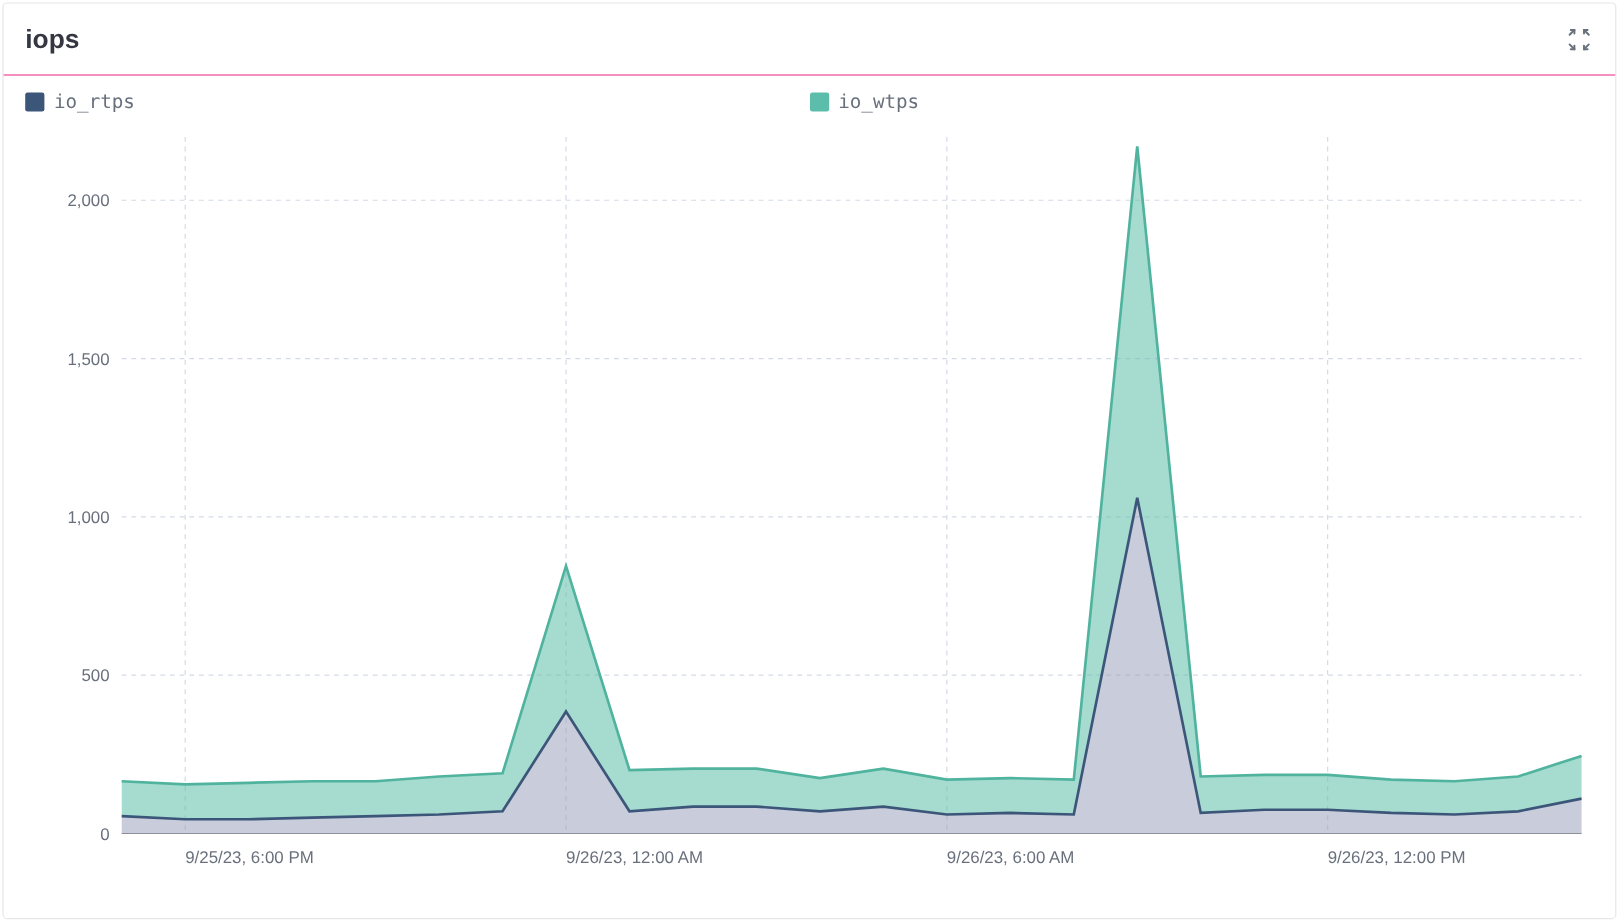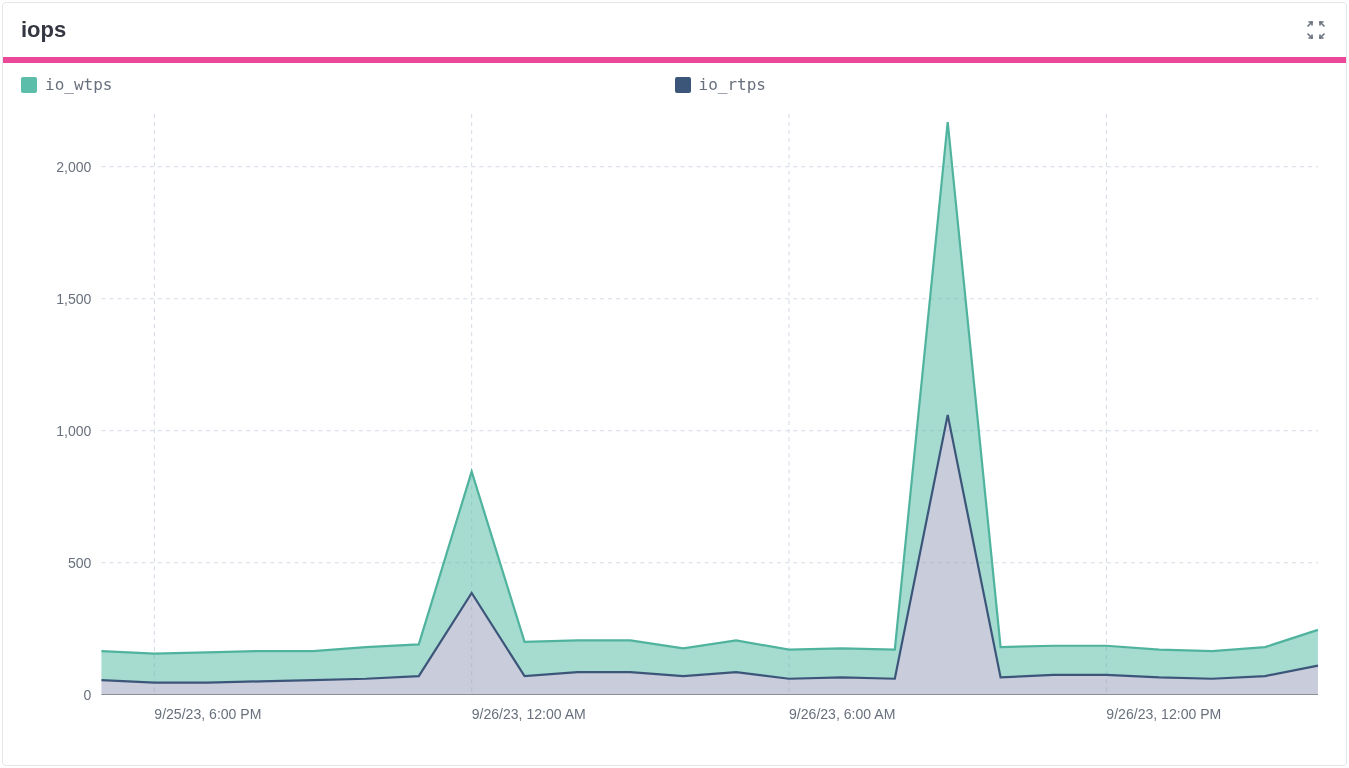--- a/index.html
+++ b/index.html
@@ -16,21 +16,21 @@
     background: #ffffff;
     width: 1345px;
     height: 764px;
     position: relative;
   }
   .header {
     display: flex;
     align-items: center;
     justify-content: space-between;
     padding: 10px 18px;
-    border-bottom: 6px solid #ec4899;
+    border-bottom: 1px solid #ec4899;
     height: 60px;
   }
   .title {
     font-size: 22px;
     font-weight: 700;
     color: #343741;
   }
   .collapse-btn {
     color: #69707D;
     cursor: pointer;
@@ -99,26 +99,26 @@
             <path d="M6 18 L3 18"></path>
           <path d="M18 14 L14 18"></path>
             <path d="M14 18 L14 15"></path>
             <path d="M14 18 L17 18"></path>
         </g>
       </svg>
     </div>
   </div>
   <div class="legend">
     <div class="legend-item">
+      <span class="legend-swatch" style="background:#3c567a"></span>
+      <span>io_rtps</span>
+    </div>
+    <div class="legend-item">
       <span class="legend-swatch" style="background:#5cbeaa"></span>
       <span>io_wtps</span>
-    </div>
-    <div class="legend-item">
-      <span class="legend-swatch" style="background:#3c567a"></span>
-      <span>io_rtps</span>
     </div>
   </div>
   <div class="chart-area">
     <svg class="chart" viewBox="0 0 1300 630" preserveAspectRatio="none">
 
       <g id="grid">
           <line x1="80" x2="1290" y1="585" y2="585" class="grid-line"></line>
           <line x1="80" x2="1290" y1="454.3181818181818" y2="454.3181818181818" class="grid-line"></line>
           <line x1="80" x2="1290" y1="323.6363636363636" y2="323.6363636363636" class="grid-line"></line>
           <line x1="80" x2="1290" y1="192.9545454545455" y2="192.9545454545455" class="grid-line"></line>

